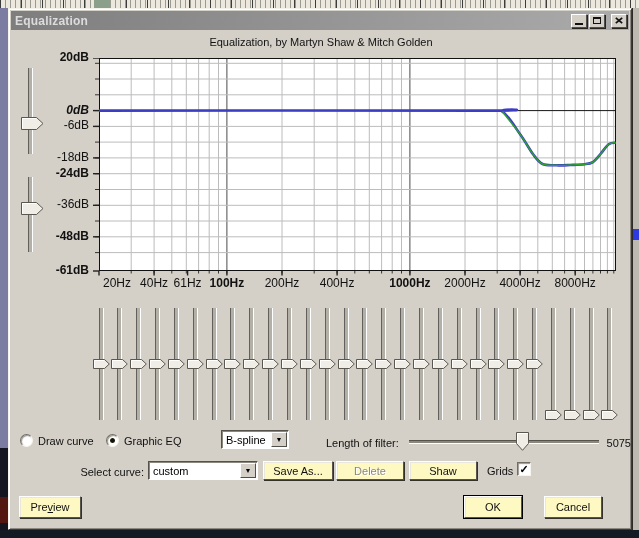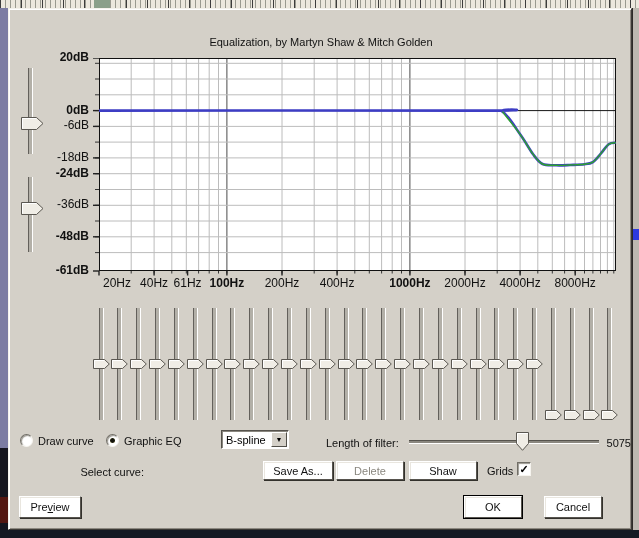--- a/index.html
+++ b/index.html
@@ -58,21 +58,21 @@
     border:1px solid;border-color:#716e67 #f6f4ef #f6f4ef #716e67;box-sizing:content-box;
     box-shadow:inset 1px 1px 1px #9a978f;font-size:11px;font-weight:bold;line-height:12px;text-align:center;}
   .checkbox.checked::after{content:"\2713";color:#000;}
   .combo{position:absolute;height:19px;background:#fff;border:1px solid;border-color:#55524c #fff #fff #55524c;
     box-shadow:inset 1px 1px 0 #8a877f;box-sizing:border-box;display:flex;align-items:center;}
   .combo-text{flex:1;font-size:11px;padding-left:4px;color:#000;white-space:nowrap;overflow:hidden;}
   .combo-btn{width:16px;height:15px;margin-right:1px;background:#d4d0c8;border:1px solid;
     border-color:#fff #504e48 #504e48 #fff;box-shadow:1px 0 0 #26241f inset 0 0;box-sizing:border-box;
     display:flex;align-items:center;justify-content:center;}
   .combo-btn::after{content:"\25BC";font-size:7px;color:#000;}
-  .btn{position:absolute;background:#ffffff;border:1px solid;border-color:#fff #57544e #57544e #fff;
+  .btn{position:absolute;background:#fef9c3;border:1px solid;border-color:#fff #57544e #57544e #fff;
     box-shadow:1px 1px 0 #33312c, inset 1px 1px 0 #e9e6df;box-sizing:border-box;
     display:flex;align-items:center;justify-content:center;font-size:11px;color:#111;}
   .btn.default{box-shadow:0 0 0 1px #000,inset 1px 1px 0 #e9e6df;}
   .btn.disabled{color:#8a877f;text-shadow:1px 1px 0 #fff;}
   .value-text{position:absolute;font-size:11px;color:#111;text-align:right;}
   u.accel{text-decoration:underline;}
 </style>
 </head>
 <body>
 
@@ -80,20 +80,38 @@
 <div class="bg-ruler-cursor"></div>
 <div class="bg-left"></div>
 <div class="bg-left-dark"></div>
 <div class="bg-left-maroon"></div>
 <div class="bg-right"></div>
 <div class="bg-right-marker"></div>
 <div class="bg-bottom"></div>
 
 <div class="dialog">
 
+  <div class="titlebar">
+    <span class="title">Equalization</span>
+    <span class="winbtns">
+      <span class="winbtn">
+          <span class="min-glyph"></span>
+        </span>
+      <span class="winbtn">
+          <span class="max-glyph"></span>
+        </span>
+      <span class="close-gap"></span>
+      <span class="winbtn">
+        <svg width="8" height="7" viewBox="0 0 8 7">
+          <line x1="0.8" y1="0.8" x2="7.2" y2="6.2" stroke="#111" stroke-width="1.7"></line>
+          <line x1="7.2" y1="0.8" x2="0.8" y2="6.2" stroke="#111" stroke-width="1.7"></line>
+        </svg>
+      </span>
+    </span>
+  </div>
 
   <div class="subtitle">Equalization, by Martyn Shaw &amp; Mitch Golden</div>
 
   <svg id="plot-svg" class="plot-svg" width="533" height="219" viewBox="0 0 533 219">
       <rect x="8.5" y="0.5" width="516" height="212" fill="#ffffff"></rect>
       <line x1="40.2" y1="0.5" x2="40.2" y2="212.5" stroke="#bcbcbc" stroke-width="1"></line>
       <line x1="63.1" y1="0.5" x2="63.1" y2="212.5" stroke="#bcbcbc" stroke-width="1"></line>
       <line x1="80.8" y1="0.5" x2="80.8" y2="212.5" stroke="#bcbcbc" stroke-width="1"></line>
       <line x1="95.3" y1="0.5" x2="95.3" y2="212.5" stroke="#bcbcbc" stroke-width="1"></line>
       <line x1="107.6" y1="0.5" x2="107.6" y2="212.5" stroke="#bcbcbc" stroke-width="1"></line>
@@ -193,21 +211,21 @@
       <line x1="318.9" y1="213" x2="318.9" y2="217.5" stroke="#222" stroke-width="1.4"></line>
       <line x1="374.0" y1="213" x2="374.0" y2="217.5" stroke="#222" stroke-width="1.4"></line>
       <line x1="429.1" y1="213" x2="429.1" y2="217.5" stroke="#222" stroke-width="1.4"></line>
       <line x1="484.2" y1="213" x2="484.2" y2="217.5" stroke="#222" stroke-width="1.4"></line>
       <rect x="8.5" y="0.5" width="516" height="212" fill="none" stroke="#111" stroke-width="1"></rect>
       <path d="M8.0,52.6C72.0,52.6 324.5,52.4 391.7,52.6C459.0,52.8 405.1,49.7 411.4,53.6C417.6,57.6 424.0,69.2 429.1,76.3C434.2,83.3 438.2,91.0 441.9,96.0C445.6,100.9 447.6,104.1 451.5,106.0C455.3,107.9 460.6,107.1 465.2,107.3C469.8,107.5 474.3,107.2 479.0,107.0C483.8,106.8 489.7,106.7 493.5,106.2C497.3,105.8 499.3,105.8 501.9,104.1C504.6,102.4 506.9,99.0 509.5,96.0C512.1,93.0 515.2,88.1 517.7,86.3C520.2,84.4 523.4,84.9 524.6,84.7" fill="none" stroke="#3d3dc4" stroke-width="2.6"></path>
       <path d="M411.4,53.6C414.3,57.4 424.0,69.2 429.1,76.3C434.2,83.3 438.2,91.0 441.9,96.0C445.6,100.9 447.6,104.1 451.5,106.0C455.3,107.9 460.6,107.1 465.2,107.3C469.8,107.5 474.3,107.2 479.0,107.0C483.8,106.8 489.7,106.7 493.5,106.2C497.3,105.8 499.3,105.8 501.9,104.1C504.6,102.4 506.9,99.0 509.5,96.0C512.1,93.0 515.2,88.1 517.7,86.3C520.2,84.4 523.4,84.9 524.6,84.7" fill="none" stroke="#2da32d" stroke-width="1.4"></path>
     </svg>
   <div id="y-labels">
       <div class="ylab b" style="top: 41px;">20dB</div>
-      <div class="ylab b" style="top: 93.592px;">0dB</div>
+      <div class="ylab b" style="top: 93.592px; font-style: italic;">0dB</div>
       <div class="ylab" style="top: 109.37px;">-6dB</div>
       <div class="ylab" style="top: 140.925px;">-18dB</div>
       <div class="ylab b" style="top: 156.702px;">-24dB</div>
       <div class="ylab" style="top: 188.258px;">-36dB</div>
       <div class="ylab b" style="top: 219.813px;">-48dB</div>
       <div class="ylab b" style="top: 253.998px;">-61dB</div>
     </div>
   <div id="x-labels">
       <div class="xlab" style="left: 76px;">20Hz</div>
       <div class="xlab" style="left: 113.088px;">40Hz</div>
@@ -455,20 +473,24 @@
     <div class="thumb" style="left:507px;top:423px;">
       <svg width="13" height="19" viewBox="0 0 13 19">
           <polygon points="0.5,0.5 12.5,0.5 12.5,11.5 6.5,18.3 0.5,11.5" fill="#f0ede6" stroke="#5a5751"></polygon>
           <path d="M1.5,11 L1.5,1.5 L12,1.5" stroke="#fff" fill="none"></path>
         </svg>
     </div>
   </div>
   <span class="value-text" style="left:592px;top:428px;width:30px;">5075</span>
 
   <span class="lbl" style="left:30px;top:457px;width:105px;text-align:right;">Select curve:</span>
+  <div class="combo" style="left:139px;top:452px;width:110px;">
+    <span class="combo-text">custom</span>
+    <span class="combo-btn"></span>
+  </div>
   <div class="btn" style="left:254px;top:452px;width:70px;height:19px;">Save As...</div>
   <div class="btn disabled" style="left:327px;top:452px;width:68px;height:19px;">Delete</div>
   <div class="btn" style="left:400px;top:452px;width:68px;height:19px;">Shaw</div>
   <span class="lbl" style="left:478px;top:456px;">Grids</span>
   <span class="checkbox checked" style="left:508px;top:453px;"></span>
 
   <div class="btn" style="left:10px;top:487px;width:62px;height:22px;">
     <span><span>Pre</span><u class="accel">v</u><span>iew</span></span>
   </div>
   <div class="btn default" style="left:455px;top:487px;width:58px;height:22px;">OK</div>

